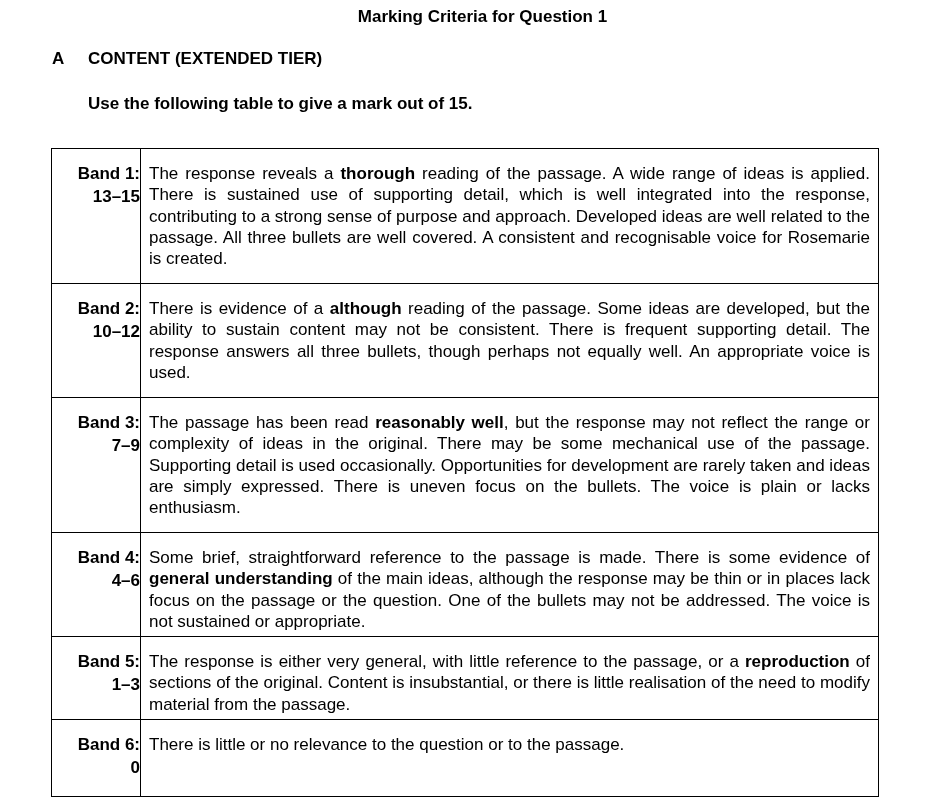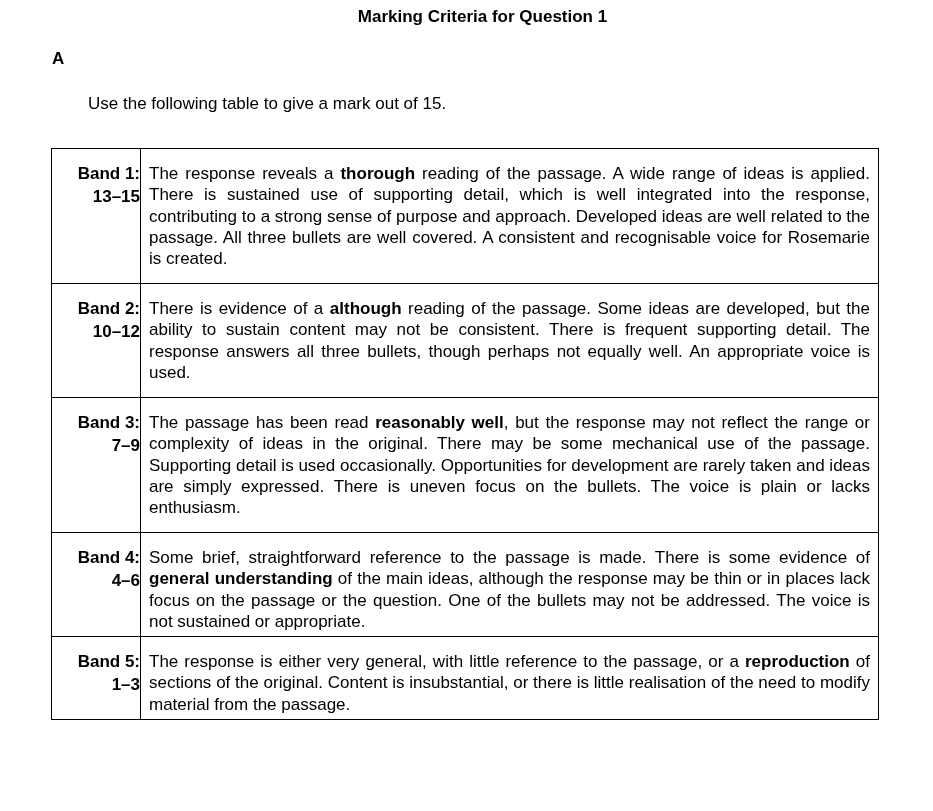--- a/index.html
+++ b/index.html
@@ -10,21 +10,21 @@
     .title {
       position: absolute; top: 7px; left: 16px; width: 933px; text-align: center;
       font-weight: bold; font-size: 17px;
     }
     .section {
       position: absolute; top: 49px; left: 52px; font-weight: bold; font-size: 17px;
       display: flex;
     }
     .section .letter { width: 36px; }
     .instruction {
-      position: absolute; top: 94px; left: 88px; font-size: 17px;
+      position: absolute; top: 94px; left: 88px; font-size: 17px; font-weight: bold;
     }
     table.criteria {
       position: absolute; top: 148px; left: 51px; width: 828px;
       border-collapse: collapse; table-layout: fixed;
     }
     table.criteria td {
       border: 1.3px solid #000; vertical-align: top;
       font-size: 17px; line-height: 21.3px; padding: 0;
     }
     td.band {
@@ -37,20 +37,21 @@
     }
     td.desc b { font-weight: bold; }
   </style>
 </head>
 <body>
 
 <div class="title">Marking Criteria for Question 1</div>
 
 <div class="section">
   <span class="letter">A</span>
+  <span>CONTENT (EXTENDED TIER)</span>
 </div>
 
 <div class="instruction">Use the following table to give a mark out of 15.</div>
 
 <table class="criteria">
   <tbody id="band-rows">
       <tr style="height: 135px;">
     <td class="band">
       <div class="inner">
         <span class="label">Band 1:</span>
@@ -98,14 +99,25 @@
     <td class="band">
       <div class="inner">
         <span class="label">Band 5:</span>
         <span class="range">1–3</span>
       </div>
     </td>
     <td class="desc">
       <div class="inner"><span class="t1">The response is either very general, with little reference to the passage, or a </span><b class="tb">reproduction</b><span class="t2"> of sections of the original. Content is insubstantial, or there is little realisation of the need to modify material from the passage.</span></div>
     </td>
   </tr>
+      <tr style="height: 77px;">
+    <td class="band">
+      <div class="inner">
+        <span class="label">Band 6:</span>
+        <span class="range">0</span>
+      </div>
+    </td>
+    <td class="desc">
+      <div class="inner"><span class="t1">There is little or no relevance to the question or to the passage.</span><b class="tb"></b><span class="t2"></span></div>
+    </td>
+  </tr>
     </tbody>
 </table>
 
 </body></html>

